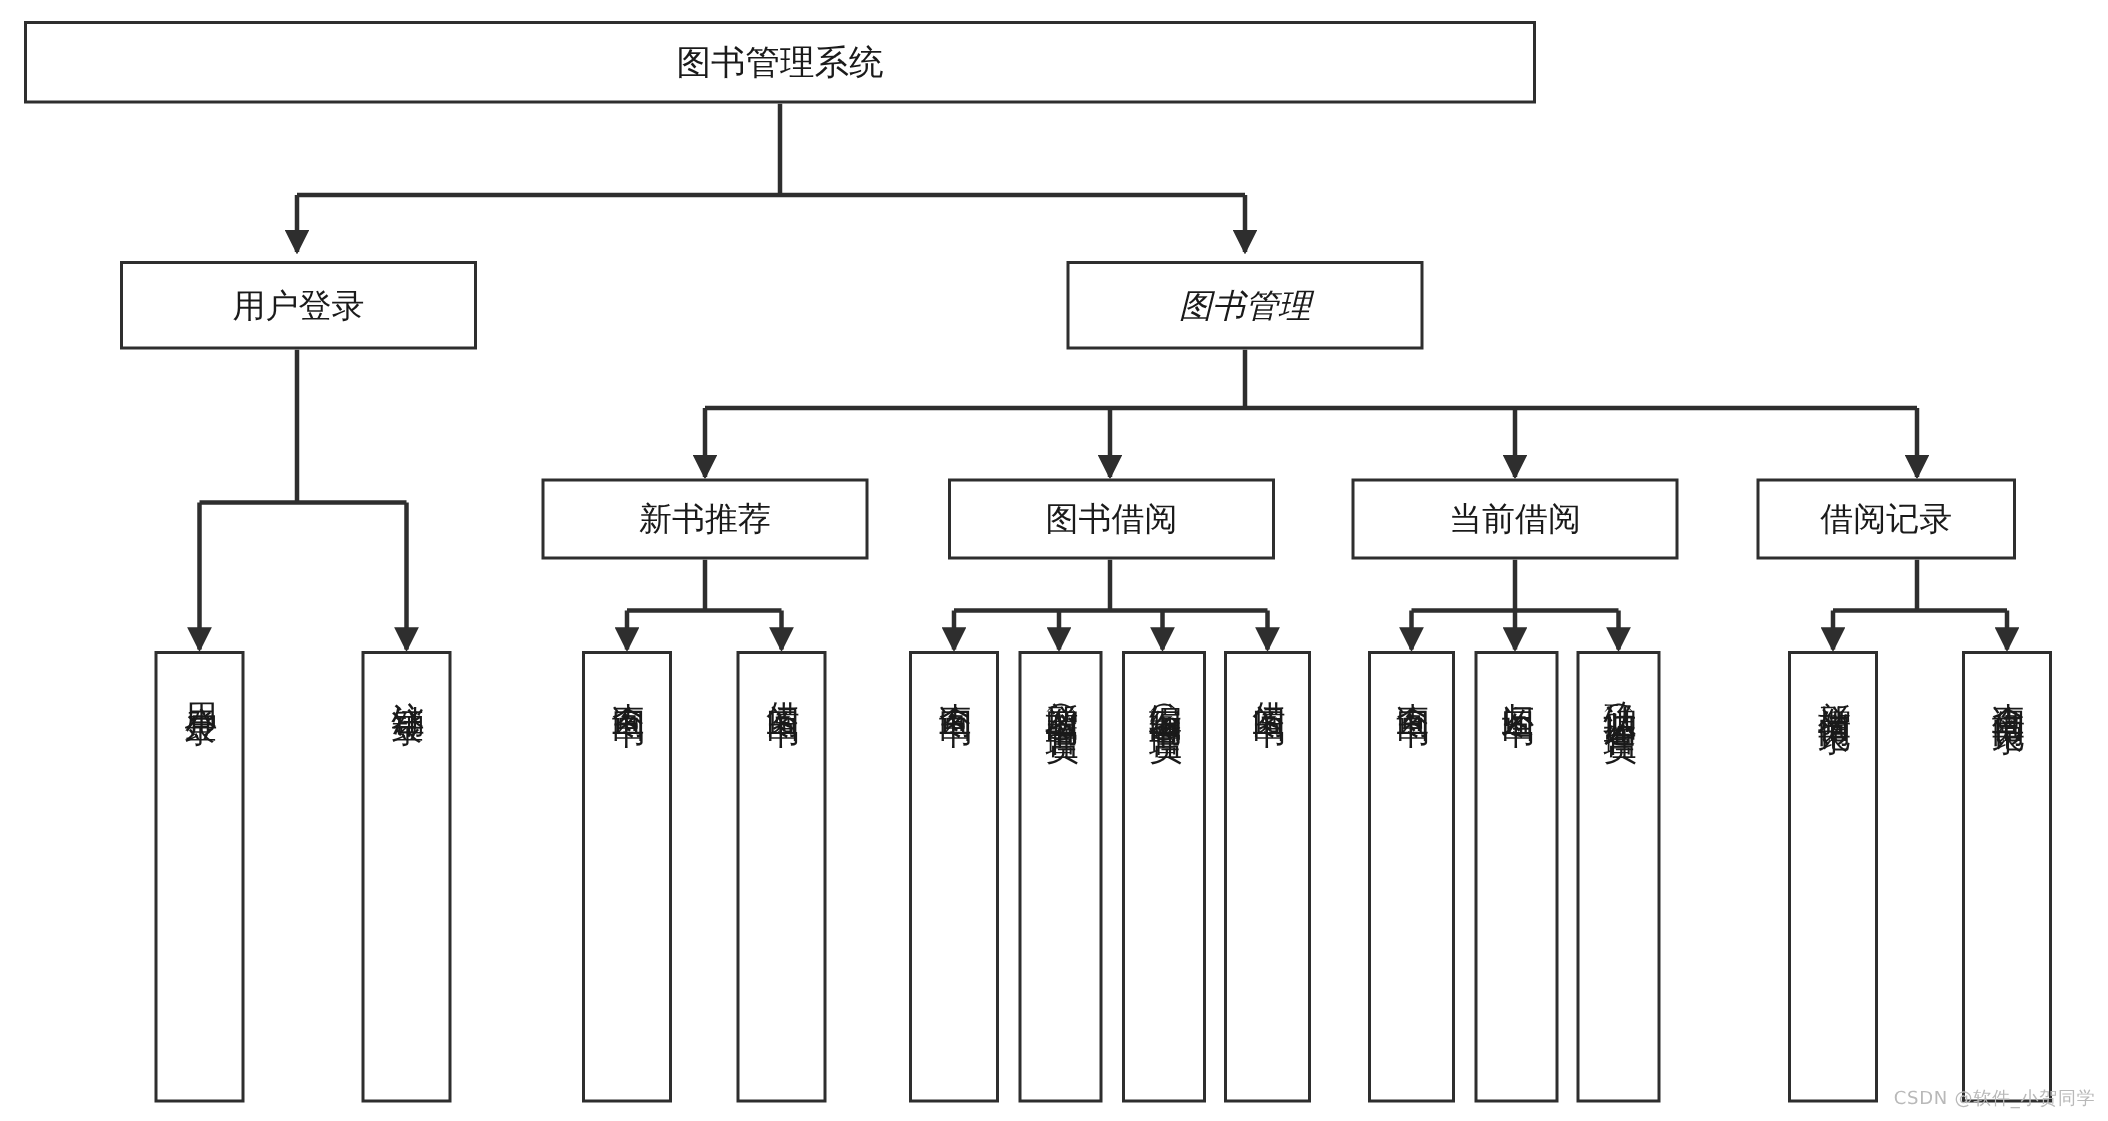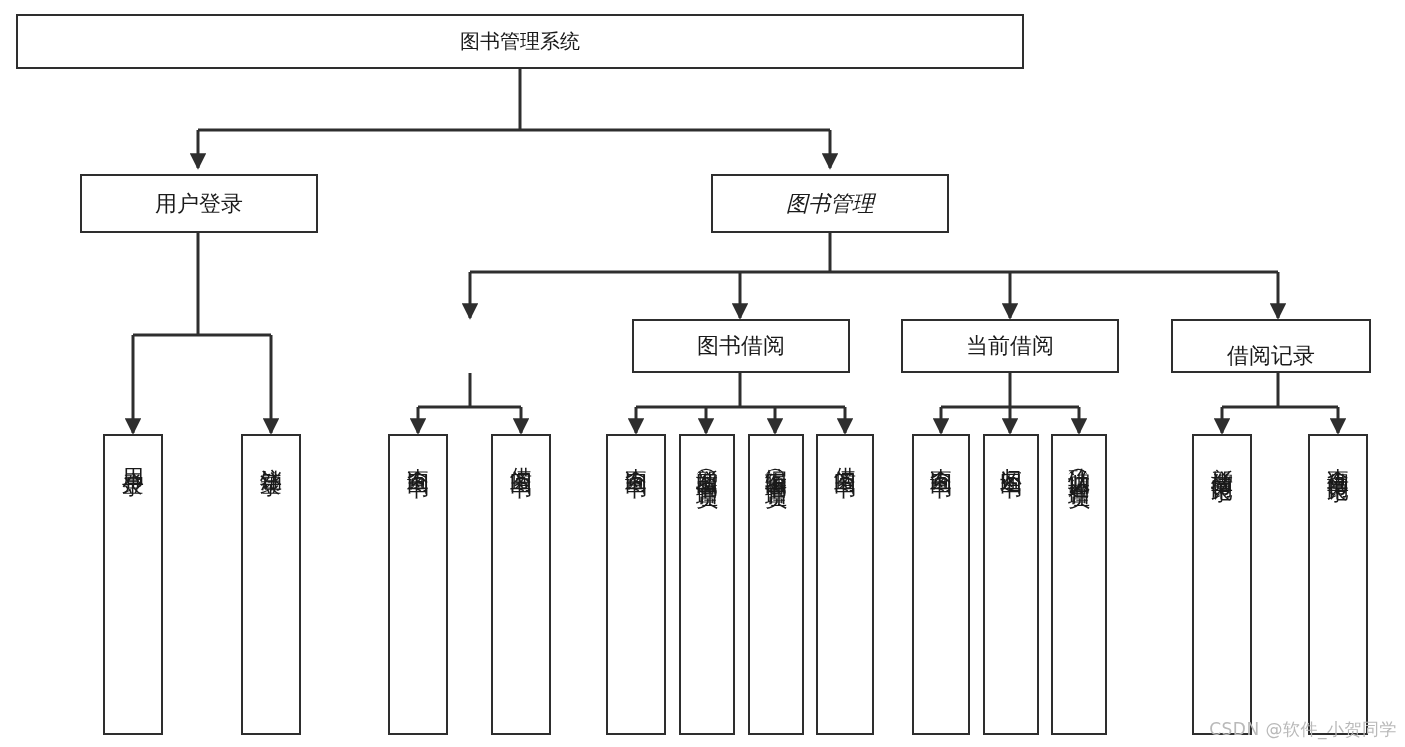--- a/index.html
+++ b/index.html
@@ -30,21 +30,21 @@
     box-sizing: border-box;
     background: #ffffff;
     border: 2px solid #2e2e2e;
     display: flex;
     align-items: center;
     justify-content: center;
     color: #1a1a1a;
     z-index: 2;
   }
   .node.level0 {
-    font-size: 20px;
+    font-size: 23px;
   }
   .node.level1 {
     font-size: 22px;
   }
   .node.level2 {
     font-size: 22px;
   }
   
   .node.leaf {
     align-items: flex-start;
@@ -57,21 +57,21 @@
     letter-spacing: 3px;
     line-height: 1;
     font-size: 22px;
     color: #1a1a1a;
     white-space: nowrap;
   }
   .watermark {
     position: absolute;
     right: 8px;
     bottom: 6px;
-    font-size: 17px;
+    font-size: 12px;
     color: #b9b9b9;
     letter-spacing: 0.5px;
     z-index: 5;
     white-space: nowrap;
   }
 </style>
 </head>
 <body>
 
 <div id="canvas">
@@ -131,27 +131,30 @@
     <span>图书管理系统</span>
   </div>
 
   <div class="node level1" style="left:80px; top:174px; width:238px; height:59px;">
     <span>用户登录</span>
   </div>
   <div class="node level1" style="left:711px; top:174px; width:238px; height:59px;font-style:italic;">
     <span>图书管理</span>
   </div>
 
+  <div class="node level2" style="left:361px; top:319px; width:218px; height:54px;">
+    <span>新书推荐</span>
+  </div>
   <div class="node level2" style="left:901px; top:319px; width:218px; height:54px;">
     <span>当前借阅</span>
   </div>
   <div class="node level2" style="left:632px; top:319px; width:218px; height:54px;">
     <span>图书借阅</span>
   </div>
-  <div class="node level2" style="left:1171px; top:319px; width:200px; height:54px;align-items:flex-end;">
+  <div class="node level2" style="left:1171px; top:319px; width:173px; height:54px;">
     <span>借阅记录</span>
   </div>
 
   <div class="node leaf" style="left:103px; top:434px; width:60px; height:301px;">
     <span class="vtext">用户登录</span>
   </div>
   <div class="node leaf" style="left:241px; top:434px; width:60px; height:301px;">
     <span class="vtext">注销登录</span>
   </div>
 

